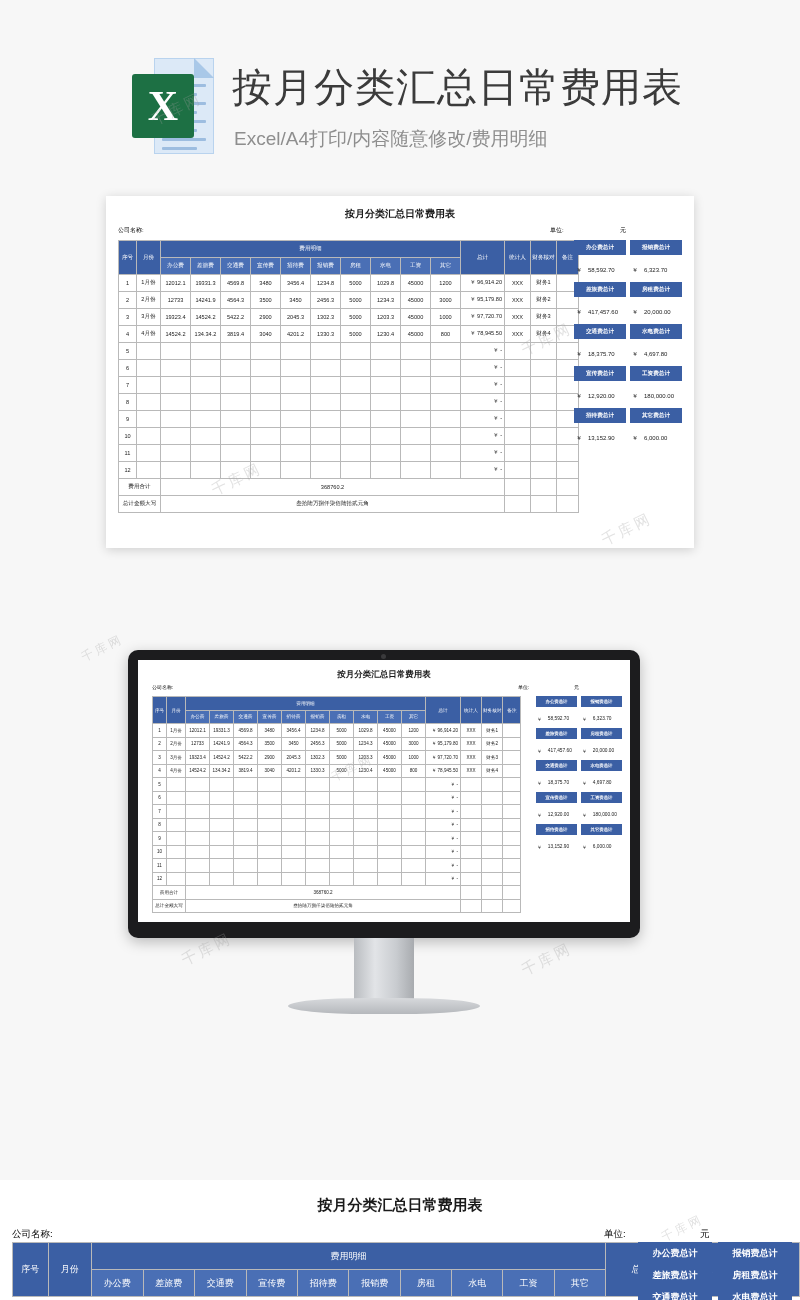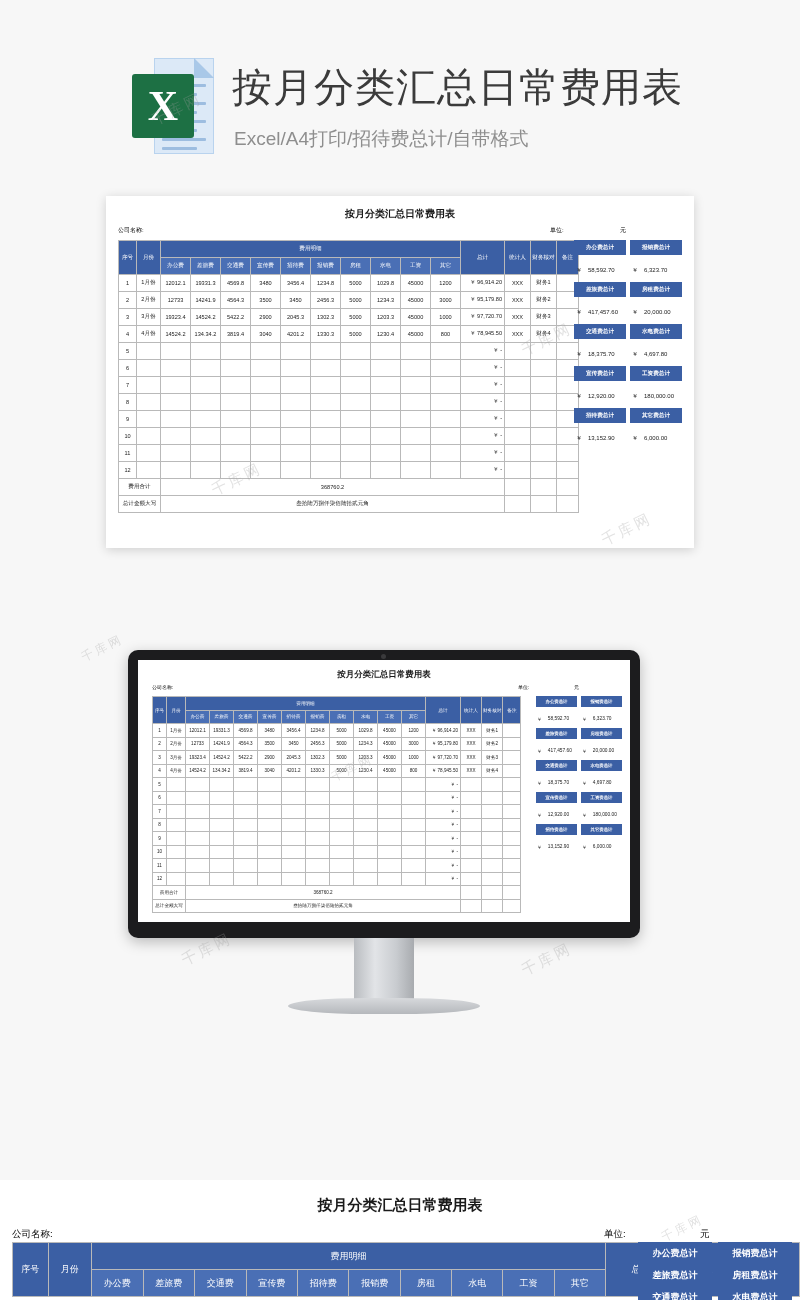--- a/index.html
+++ b/index.html
@@ -139,21 +139,21 @@
         <i></i>
         <i></i>
         <i></i>
         <i></i>
         <i></i>
         <i></i>
       </div>
     <div class="xbox">X</div>
   </div>
   <div class="header-title">按月分类汇总日常费用表</div>
-  <div class="header-sub">Excel/A4打印/招待费总计/自带格式</div>
+  <div class="header-sub">Excel/A4打印/内容随意修改/费用明细</div>
 </div>
 
 <div class="sheet" id="panel1">
   <div class="sheet-title">按月分类汇总日常费用表</div>
   <div class="meta">
     <span class="c" style="left:12px;">公司名称:</span>
     <span class="c" style="left:444px;">单位:</span>
     <span class="c" style="left:514px;">元</span>
   </div>
   <div class="tbl-wrap">

